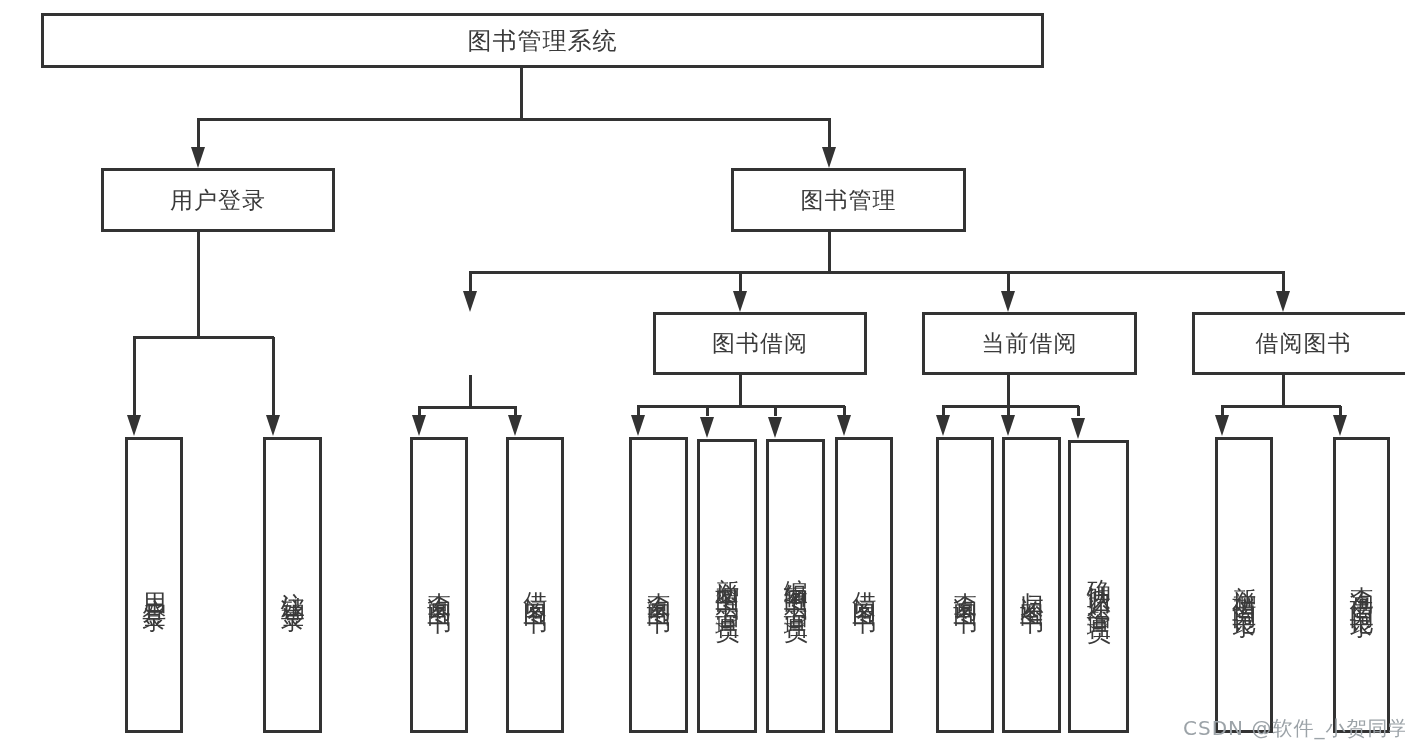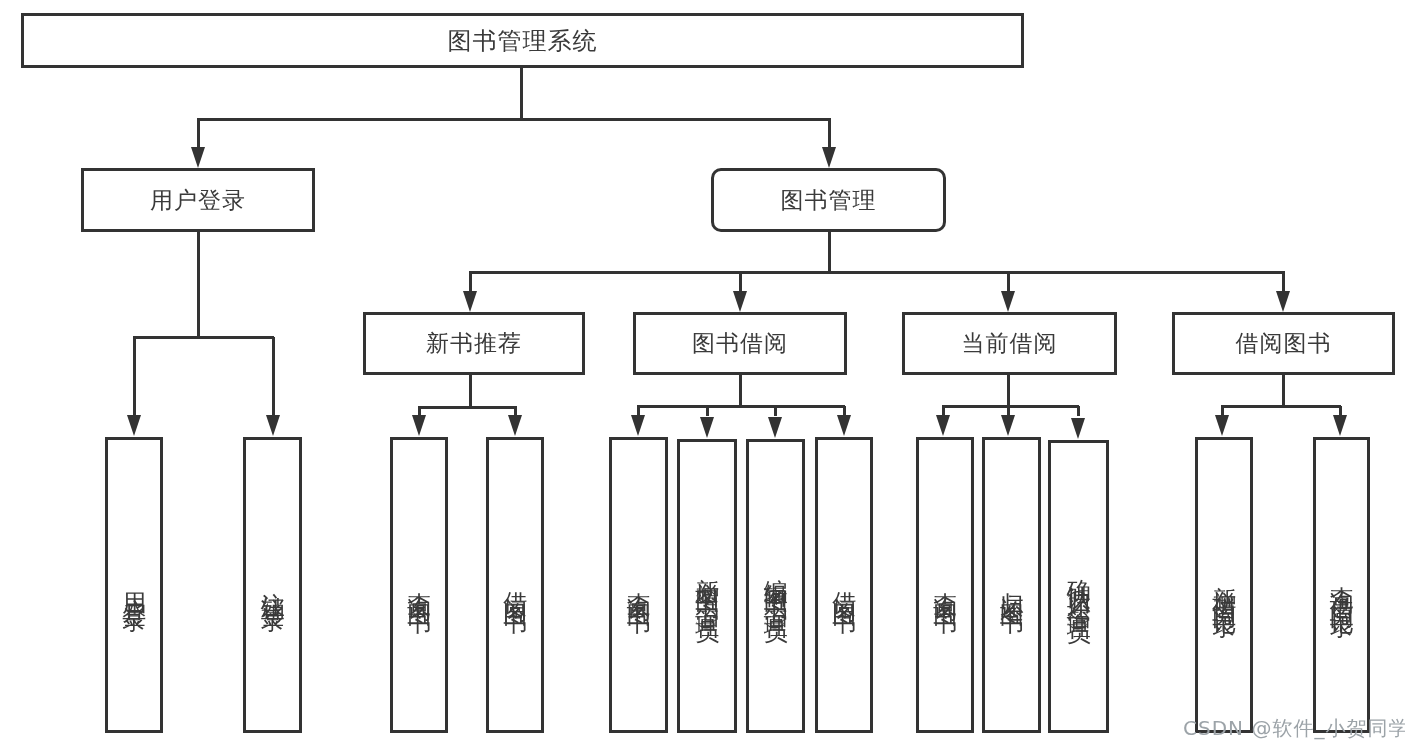--- a/index.html
+++ b/index.html
@@ -18,20 +18,21 @@
   }
   .node{
     position:absolute;
     box-sizing:border-box;
     border:3px solid var(--line);
     background:#fff;
     display:flex;
     align-items:center;
     justify-content:center;
     color:var(--text);
+    margin-left:20px;
   }
   .hlabel{font-size:23px;letter-spacing:1px;white-space:nowrap;}
   .root .hlabel{font-size:24px;}
   .vnode .vlabel{
     writing-mode:vertical-rl;
     text-orientation:mixed;
     font-size:24px;
     letter-spacing:6px;
     line-height:1.1;
     white-space:nowrap;
@@ -60,27 +61,24 @@
 
 <div class="canvas">
 
   <div class="node root" style="left:21px;top:13px;width:1003px;height:55px;">
     <span class="hlabel">图书管理系统</span>
   </div>
 
   <div class="node" style="left:81px;top:168px;width:234px;height:64px;">
     <span class="hlabel">用户登录</span>
   </div>
-  <div class="node" style="left:711px;top:168px;width:235px;height:64px;border-radius:10px;">
+  <div class="node" style="left:711px;top:168px;width:235px;height:64px;">
     <span class="hlabel">图书管理</span>
   </div>
 
-  <div class="node" style="left:363px;top:312px;width:222px;height:63px;">
-    <span class="hlabel">新书推荐</span>
-  </div>
   <div class="node" style="left:633px;top:312px;width:214px;height:63px;">
     <span class="hlabel">图书借阅</span>
   </div>
   <div class="node" style="left:902px;top:312px;width:215px;height:63px;">
     <span class="hlabel">当前借阅</span>
   </div>
   <div class="node" style="left:1172px;top:312px;width:223px;height:63px;">
     <span class="hlabel">借阅图书</span>
   </div>
 

